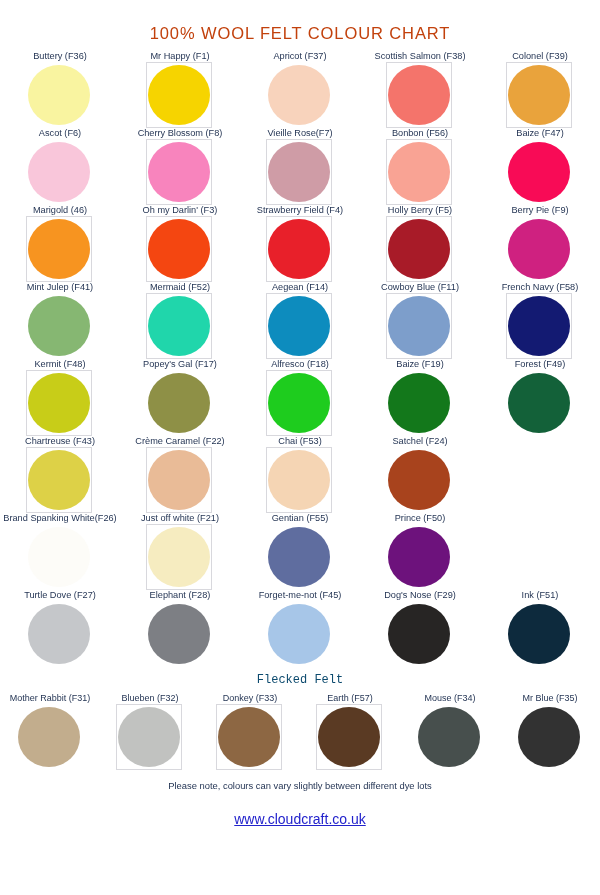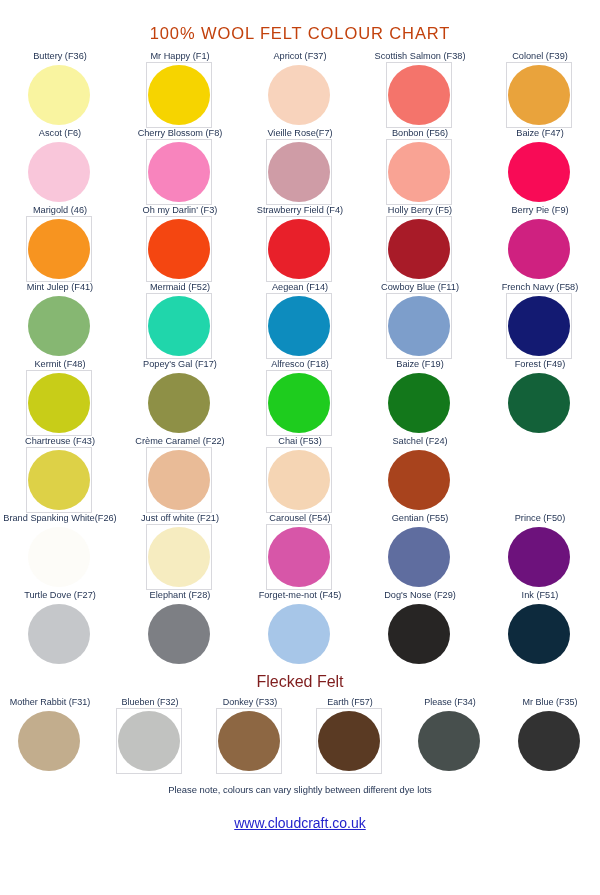--- a/index.html
+++ b/index.html
@@ -58,24 +58,25 @@
     border-radius:50%;
   }
   
   .boxart{
     position:absolute;
     border:1px solid #d8d8dd;
     box-sizing:border-box;
   }
   .section-title{
     text-align:center;
-    font-size:16px;
-    color:#7f1d1d;
+    font-size:12px;
+    color:#0c4a6e;
     margin-top:4px;
     margin-bottom:6px;
+    font-family:Liberation Mono, monospace;
   }
   .note{
     text-align:center;
     font-size:9.4px;
     color:#1f3050;
     margin-top:10px;
   }
   .site-link{
     display:block;
     text-align:center;
@@ -308,27 +309,20 @@
         </div>
       </div>
       <div class="cell">
         <div class="label">Just off white (F21)</div>
         <div class="swatch-wrap">
           <div class="boxart" style="left: -2px; top: -3px; width: 66px; height: 66px;"></div>
           <div class="swatch" style="background: rgb(246, 236, 192);"></div>
         </div>
       </div>
       <div class="cell">
-        <div class="label">Carousel (F54)</div>
-        <div class="swatch-wrap">
-          <div class="boxart" style="left: -2px; top: -3px; width: 66px; height: 66px;"></div>
-          <div class="swatch" style="background: rgb(215, 86, 168);"></div>
-        </div>
-      </div>
-      <div class="cell">
         <div class="label">Gentian (F55)</div>
         <div class="swatch-wrap">
           <div class="swatch" style="background: rgb(95, 109, 159);"></div>
         </div>
       </div>
       <div class="cell">
         <div class="label">Prince (F50)</div>
         <div class="swatch-wrap">
           <div class="swatch" style="background: rgb(109, 18, 124);"></div>
         </div>
@@ -392,21 +386,21 @@
         </div>
       </div>
       <div class="cell flk">
         <div class="label">Earth (F57)</div>
         <div class="swatch-wrap">
           <div class="boxart" style="left: -2px; top: -3px; width: 66px; height: 66px;"></div>
           <div class="swatch" style="background: rgb(90, 58, 35);"></div>
         </div>
       </div>
       <div class="cell flk">
-        <div class="label">Please (F34)</div>
+        <div class="label">Mouse (F34)</div>
         <div class="swatch-wrap">
           <div class="swatch" style="background: rgb(71, 79, 77);"></div>
         </div>
       </div>
       <div class="cell flk">
         <div class="label">Mr Blue (F35)</div>
         <div class="swatch-wrap">
           <div class="swatch" style="background: rgb(50, 50, 50);"></div>
         </div>
       </div>

